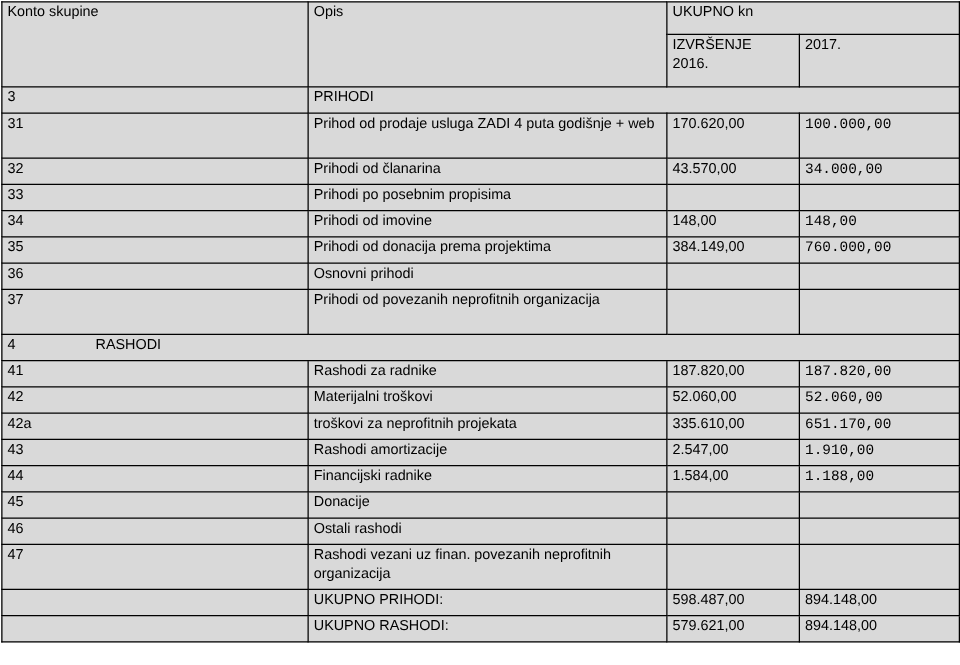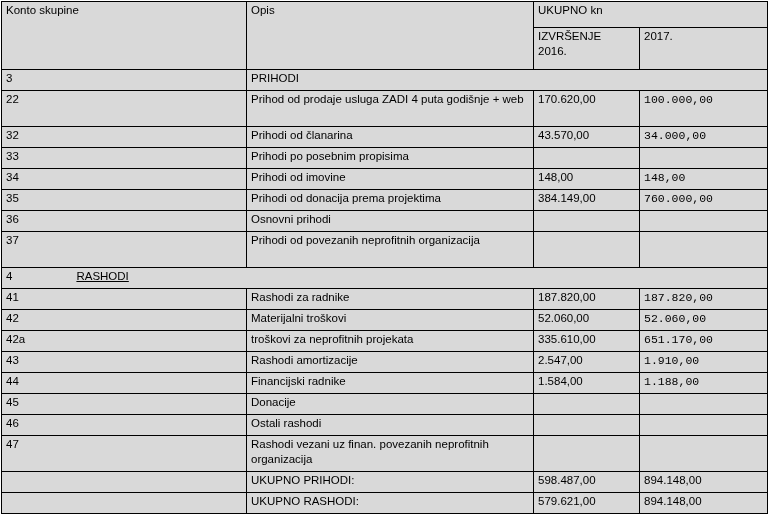--- a/index.html
+++ b/index.html
@@ -108,21 +108,20 @@
   td.section-konto.left {
     text-align: left;
   }
   td.section-label {
     font-weight: bold;
     vertical-align: top;
   }
   span.rashodi-indent {
     display: inline-block;
     padding-left: 64px;
-    text-decoration: underline;
   }
 
   
   td.total-label {
     font-weight: bold;
     vertical-align: top;
   }
   td.total-num {
     text-align: right;
     font-weight: bold;
@@ -157,21 +156,21 @@
         </th>
         <th class="h-sub">2017.</th>
       </tr>
     </thead>
     <tbody id="tbody">
         <tr class="r-norm">
           <td class="section-konto">3</td>
           <td class="section-label" colspan="3">PRIHODI</td>
         </tr>
         <tr class="r-tall">
-          <td class="konto">22</td>
+          <td class="konto">31</td>
           <td class="opis">Prihod od prodaje  usluga  ZADI  4 puta godišnje + web</td>
           <td class="num2016">170.620,00</td>
           <td class="num2017">100.000,00</td>
         </tr>
         <tr class="r-norm">
           <td class="konto">32</td>
           <td class="opis">Prihodi od članarina</td>
           <td class="num2016">43.570,00</td>
           <td class="num2017">34.000,00</td>
         </tr>

